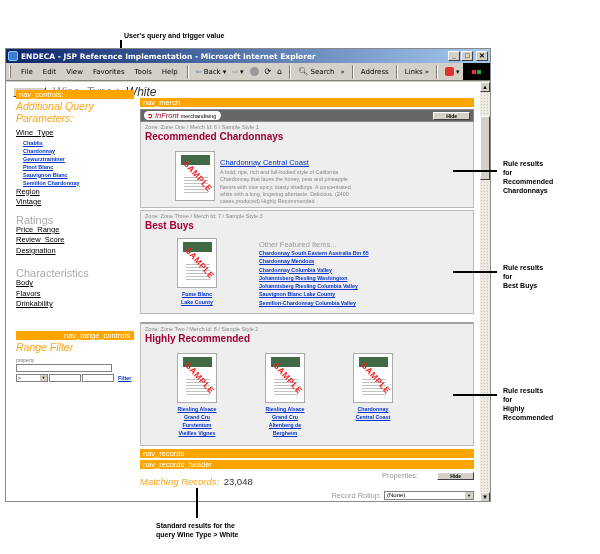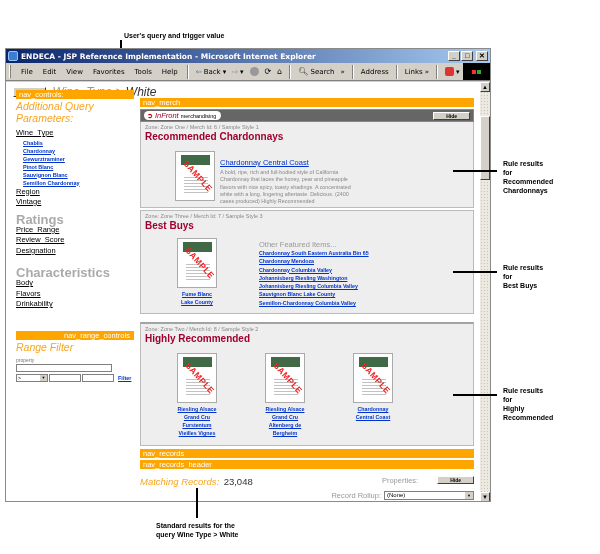--- a/index.html
+++ b/index.html
@@ -40,21 +40,21 @@
   .crumb { font-size: 12px; color: #999; font-style: italic; }
   .crumb .cur { color: #333; }
 
   .bar { background: #ffa500; color: #fff; font-size: 7.5px; height: 9px; line-height: 9px; padding-left: 3px; }
 
   
   .leftnav { position: absolute; left: 10px; top: 8px; width: 118px; }
   .nav-heading { color: #f7a520; font-style: italic; font-size: 10.5px; line-height: 12px; margin-top: 1px; }
   .dim-link { display: block; color: #000; font-size: 7.5px; text-decoration: underline; line-height: 10.5px; }
   .sub-link { display: block; color: #0033cc; font-size: 5.5px; font-weight: bold; text-decoration: underline; line-height: 8px; padding-left: 7px; }
-  .group-label { color: #aaa; font-size: 13px; line-height: 10px; margin-top: 3px; font-weight: bold; }
+  .group-label { color: #aaa; font-size: 11px; line-height: 10px; margin-top: 3px; }
   .prop-label { color: #777; font-size: 5px; margin-top: 4px; }
   .txt-input { height: 8px; border: 1px solid #808080; background: #fff; width: 96px; margin-top: 1px; }
   .range-row { display: flex; align-items: center; gap: 1px; margin-top: 2px; }
   .sel-small { width: 32px; height: 8px; border: 1px solid #808080; background: #fff; font-size: 5px; position: relative; padding-left: 1px; line-height: 6px; }
   .sel-small .arr { position: absolute; right: 0; top: 0; width: 7px; height: 6px; background: #d4d0c8; font-size: 4px; text-align: center; line-height: 6px; }
   .range-input { width: 32px; height: 8px; border: 1px solid #808080; background: #fff; }
   .filter-link { color: #0033cc; font-size: 5.5px; font-weight: bold; text-decoration: underline; margin-left: 3px; }
 
   
   .main { position: absolute; left: 134px; top: 16px; width: 334px; }
@@ -82,21 +82,21 @@
   .bb-row { display: flex; margin: 6px 0 0 30px; gap: 40px; }
   .caption-link { color: #0033cc; font-size: 5.3px; font-weight: bold; text-decoration: underline; text-align: center; line-height: 8px; display: block; }
   .feat-head { color: #999; font-size: 7.5px; line-height: 9px; margin-top: 2px; }
   .feat-link { display: block; color: #0033cc; font-size: 5.3px; font-weight: bold; text-decoration: underline; line-height: 8.3px; }
 
   .hr-row { display: flex; margin: 8px 0 0 30px; gap: 44px; }
   .hr-item { width: 44px; display: flex; flex-direction: column; align-items: center; }
 
   .records { margin-top: 3px; }
   .records .bar { margin-top: 2px; }
-  .match-row { display: flex; justify-content: space-between; align-items: center; margin-top: 2px; }
+  .match-row { display: flex; justify-content: space-between; align-items: flex-start; margin-top: 2px; }
   .match-label { color: #f7a520; font-style: italic; font-size: 9.5px; }
   .match-count { color: #333; font-size: 9.5px; }
   .prop-row { display: flex; align-items: center; gap: 19px; }
   .soft-label { color: #999; font-size: 7.5px; }
   .rollup-row { display: flex; justify-content: flex-end; align-items: center; gap: 3px; margin-top: 2px; }
   .select-rollup { width: 90px; height: 9px; border: 1px solid #808080; background: #fff; font-size: 6px; line-height: 7px; padding-left: 2px; position: relative; }
   .select-rollup .arr { position: absolute; right: 0; top: 0; width: 8px; height: 7px; background: #d4d0c8; font-size: 4px; text-align: center; line-height: 7px; }
 </style>
 </head>
 <body>

